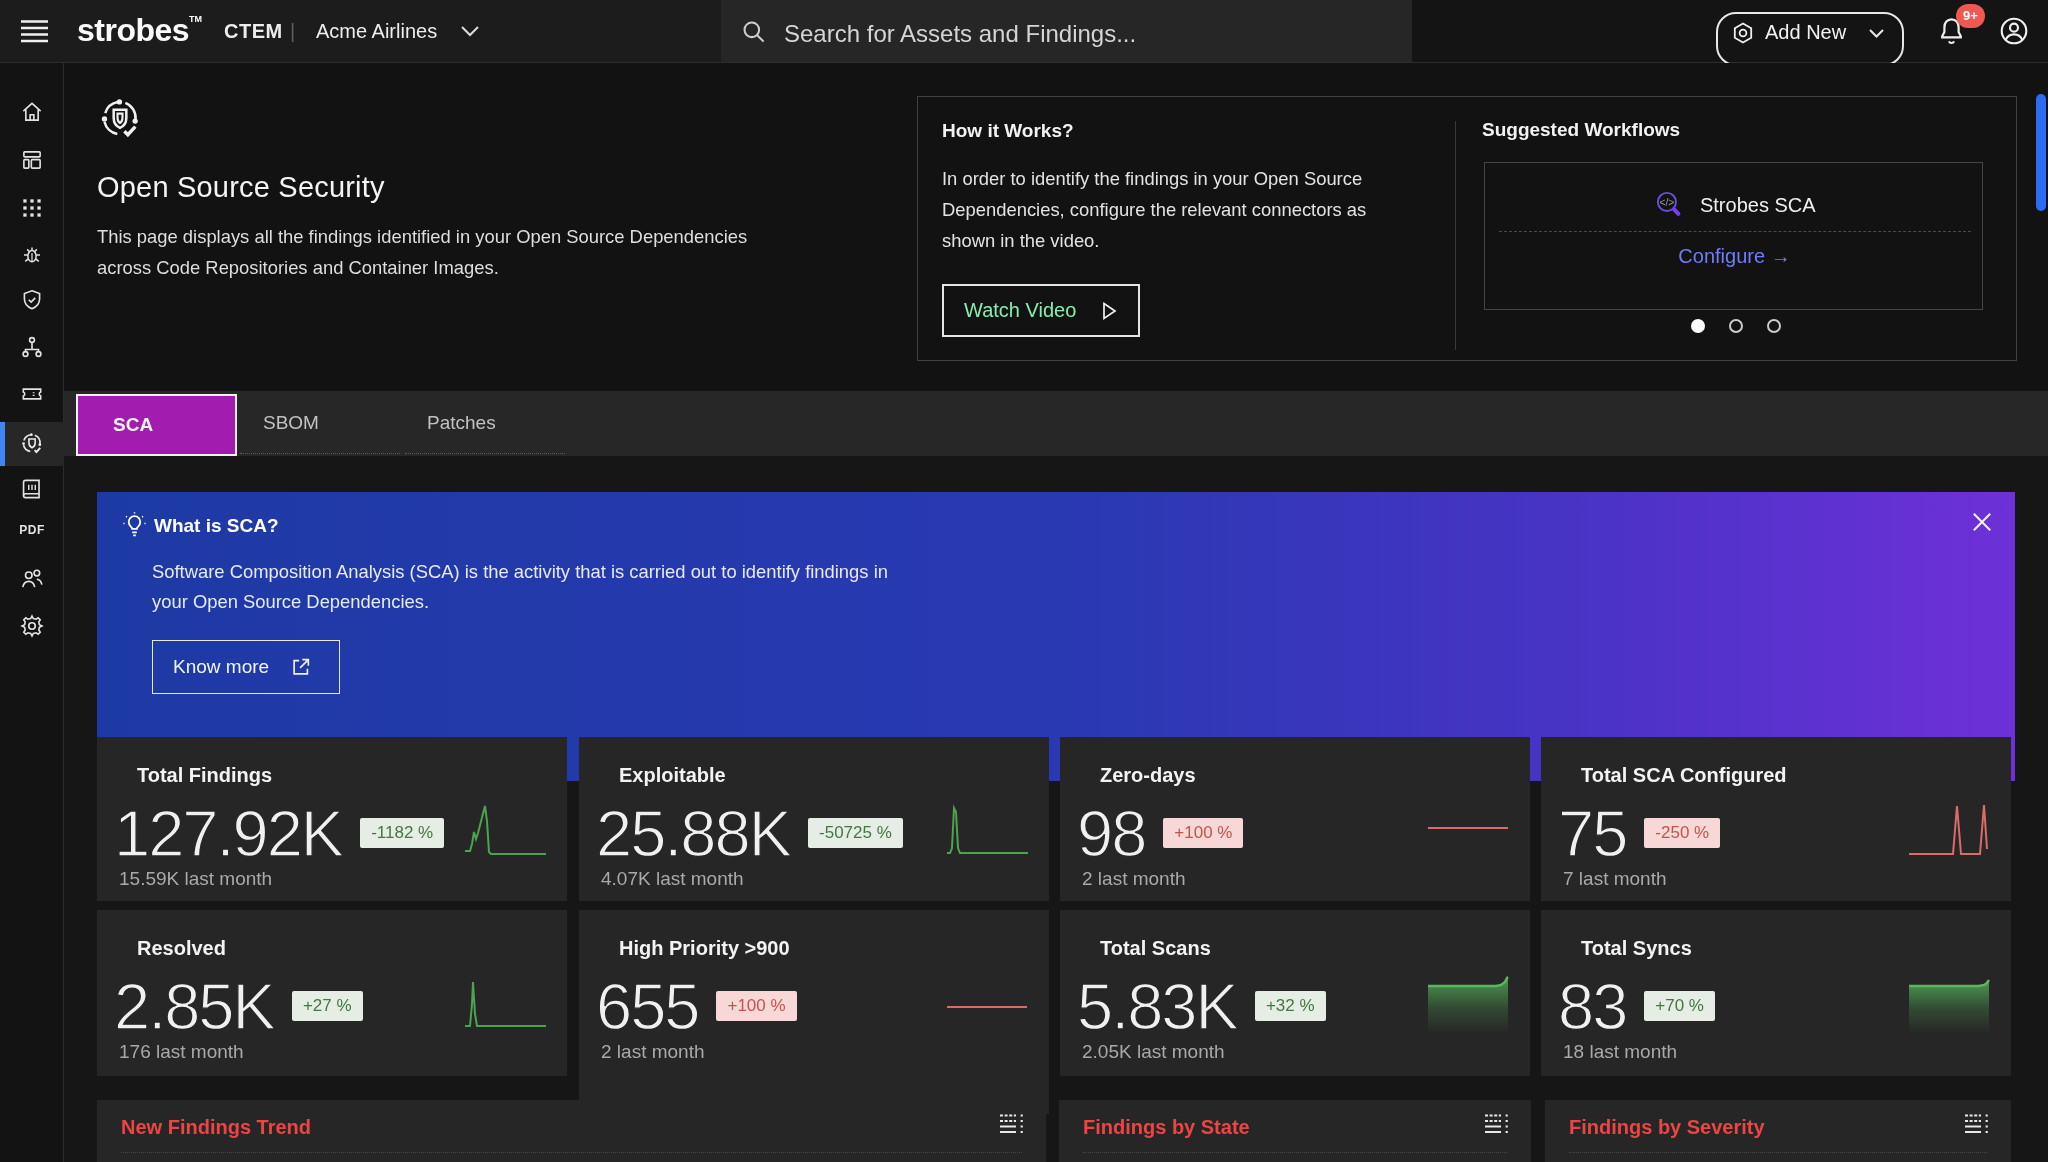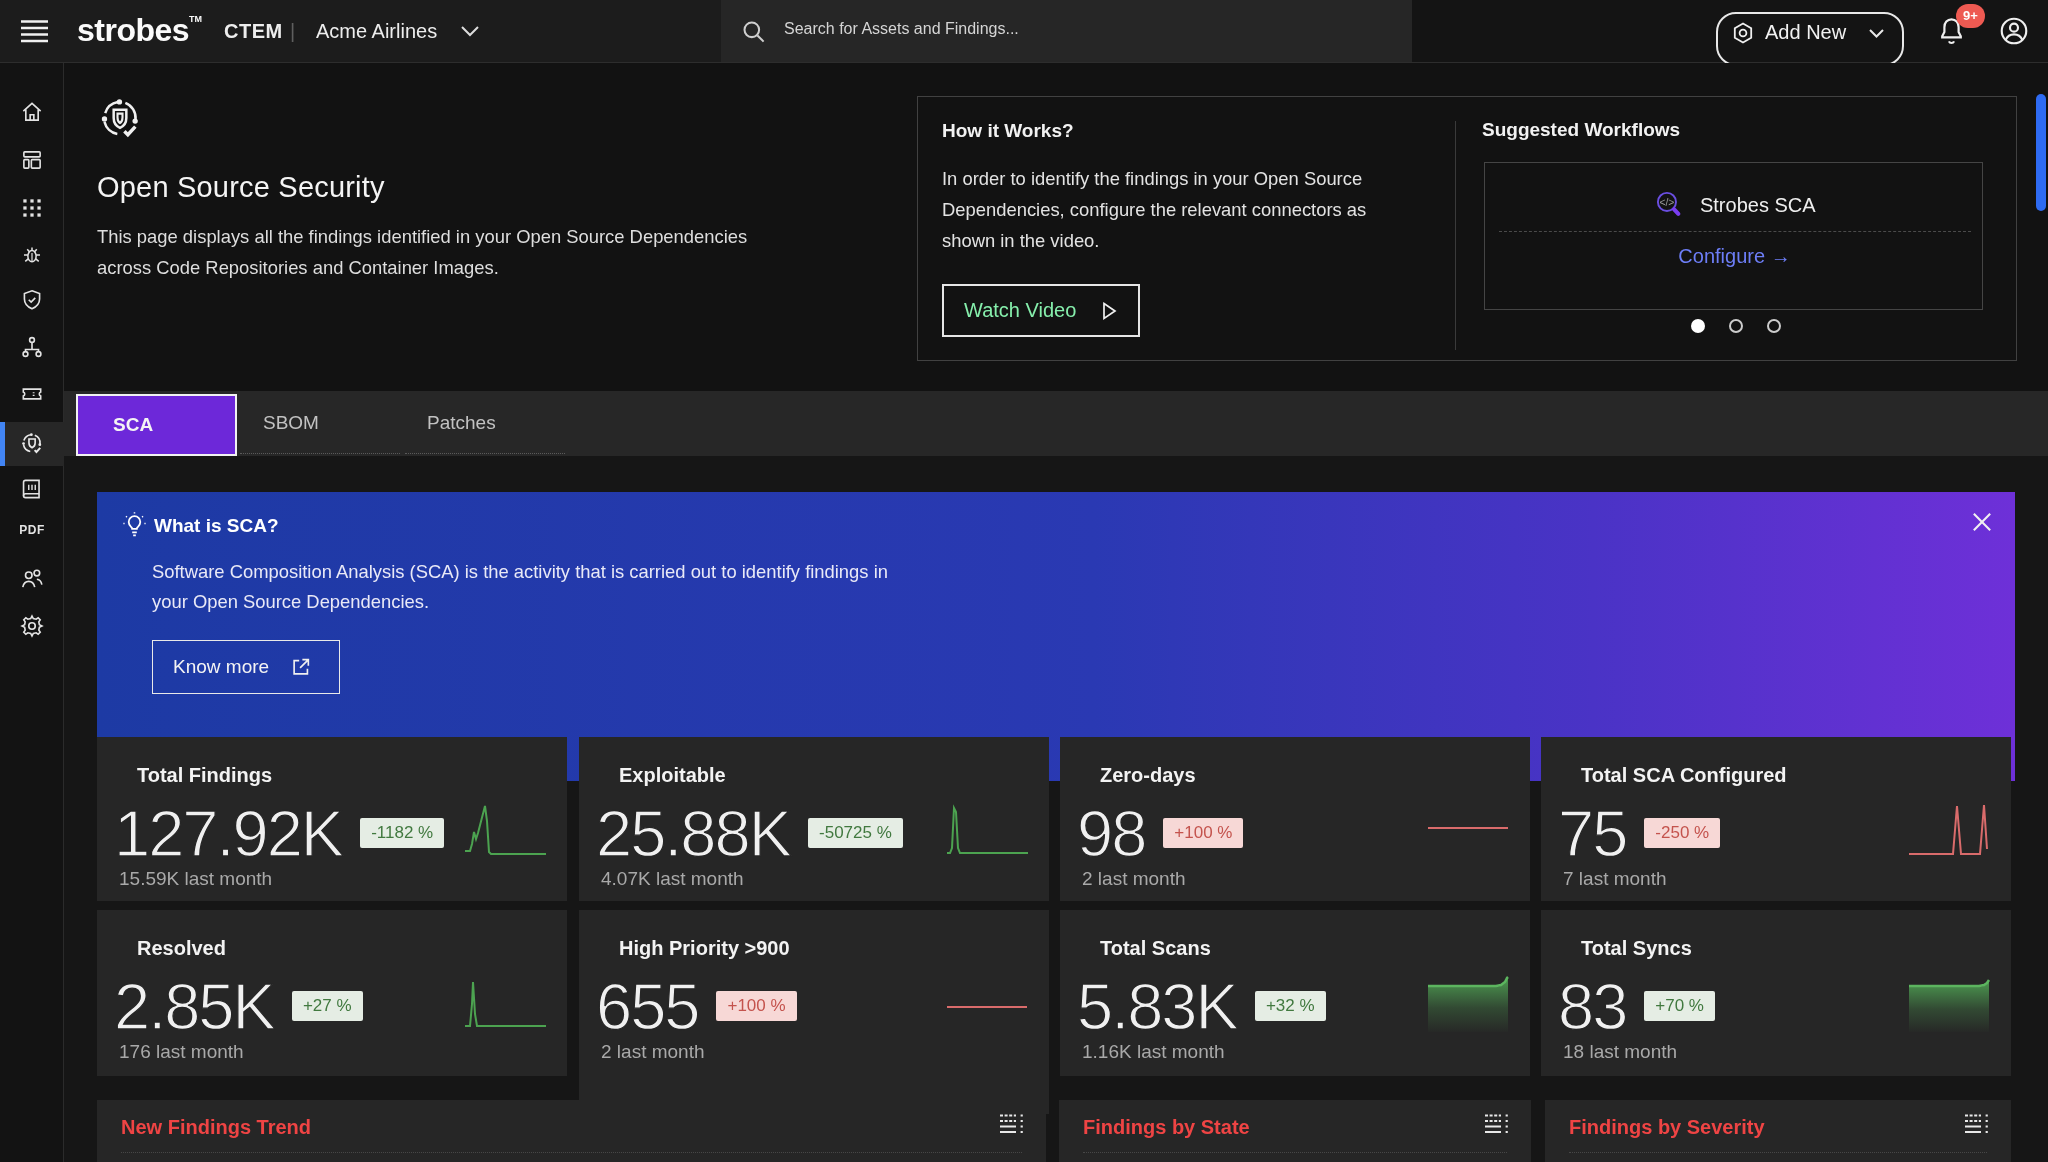--- a/index.html
+++ b/index.html
@@ -8,21 +8,21 @@
 #page { position:relative; width:2048px; height:1162px; }
 .abs { position:absolute; }
 
 
 #topbar { left:0; top:0; width:2048px; height:63px; background:#1c1c1c; border-bottom:1px solid #2d2d2d; }
 #topbar .rightseg { position:absolute; left:1412px; top:0; width:636px; height:62px; background:#141414; }
 #topbar .searchseg { position:absolute; left:721px; top:0; width:691px; height:62px; background:#262626; }
 #logo { position:absolute; left:77px; top:12px; color:#fafafa; font-size:32px; font-weight:700; letter-spacing:-0.5px; }
 #logo sup { font-size:9px; letter-spacing:0; vertical-align:19px; }
 .tb-txt { position:absolute; top:20px; font-size:20px; color:#ededed; }
-#searchtxt { position:absolute; left:784px; top:20px; font-size:16px; color:#d5d5d5; }
+#searchtxt { position:absolute; left:784px; top:20px; font-size:24px; color:#d5d5d5; }
 #addnew { position:absolute; left:1716px; top:12px; width:188px; height:54px; border:2px solid #e8e8e8; border-radius:20px; color:#f2f2f2; }
 #addnew span { position:absolute; left:47px; top:7px; font-size:20px; }
 #badge9 { position:absolute; left:1956px; top:4px; width:29px; height:24px; background:#ee5a52; border-radius:12px; color:#fff; font-size:13px; font-weight:700; text-align:center; line-height:24px; }
 
 
 #sidebar { left:0; top:63px; width:64px; height:1099px; background:#131313; border-right:1px solid #2b2b2b; }
 .sic { position:absolute; left:19px; width:26px; height:26px; }
 #selbg { position:absolute; left:0; top:359px; width:64px; height:44px; background:#272727; }
 #selbar { position:absolute; left:0; top:359px; width:5px; height:44px; background:#4285f4; }
 #pdfic { position:absolute; left:0; top:460px; width:64px; text-align:center; color:#e3e3e3; font-size:12px; font-weight:700; letter-spacing:0.5px; }
@@ -40,21 +40,21 @@
 #sw { position:absolute; left:564px; top:0; width:563px; height:265px; }
 #sw h3 { position:absolute; left:0px; top:22px; }
 #swbox { position:absolute; left:2px; top:65px; width:499px; height:148px; border:1px solid #454545; }
 #swrow { position:absolute; left:0; top:26px; width:499px; text-align:center; font-size:20px; color:#efefef; }
 #swdiv { position:absolute; left:14px; top:68px; width:472px; border-top:1px dashed #4a4a4a; }
 #swcfg { position:absolute; left:0; top:82px; width:499px; text-align:center; font-size:20px; color:#6d7ef7; }
 .dot { position:absolute; top:222px; width:14px; height:14px; border-radius:50%; }
 
 
 #tabstrip { left:64px; top:391px; width:1984px; height:65px; background:#272727; }
-#scabox { position:absolute; left:12px; top:3px; width:161px; height:62px; border:2px solid #f2f2f2; background:#6d28d9; }
+#scabox { position:absolute; left:12px; top:3px; width:161px; height:62px; border:2px solid #f2f2f2; background:#a21caf; }
 #scabox span { position:absolute; left:35px; top:18px; font-size:19px; font-weight:700; color:#f4f4f4; }
 .tablbl { position:absolute; top:21px; font-size:19px; color:#c2c2c2; }
 .tabline { position:absolute; top:62px; height:1px; border-bottom:1px dotted #5a5a5a; width:160px; }
 
 
 #content { left:64px; top:456px; width:1984px; height:706px; background:#161616; }
 
 #banner { position:absolute; left:33px; top:36px; width:1918px; height:289px; background:linear-gradient(90deg,#1d3aa4 0%, #2a39b3 52%, #4a33c6 78%, #6e30d8 100%); }
 #banner h3 { position:absolute; left:57px; top:23px; font-size:19px; font-weight:700; color:#ffffff; }
 #banner .btxt { position:absolute; left:55px; top:65px; font-size:18.4px; line-height:30px; color:#e9e9f7; }
@@ -334,21 +334,21 @@
       <svg class="spark" width="82" height="58" viewBox="0 0 82 58" fill="none" stroke="#d96b6b" stroke-width="2.2">
           <path d="M1 33h80"></path>
         </svg>
     </div>
     <div class="card" style="left:996px;top:454px;height:166px">
       <h4>Total Scans</h4>
       <div class="numrow">
           <span class="num">5.83K</span>
           <span class="pct g">+32 %</span>
         </div>
-      <div class="sub">1.16K last month</div>
+      <div class="sub">2.05K last month</div>
       <svg class="spark" width="82" height="58" viewBox="0 0 82 58" fill="none">
         <defs>
             <linearGradient id="gfill" x1="0" y1="0" x2="0" y2="1">
               <stop offset="0" stop-color="#4e9e52" stop-opacity="0.95"></stop>
               <stop offset="0.55" stop-color="#4e9e52" stop-opacity="0.30"></stop>
               <stop offset="1" stop-color="#4e9e52" stop-opacity="0.02"></stop>
             </linearGradient>
           </defs>
         <path fill="url(#gfill)" d="M1 13h68l5-1 4-3 2-4 1-1v54H1z"></path>
         <path stroke="#5cb55f" stroke-width="2.5" d="M1 12h68l5-1 4-3 2-4 1-1"></path>

